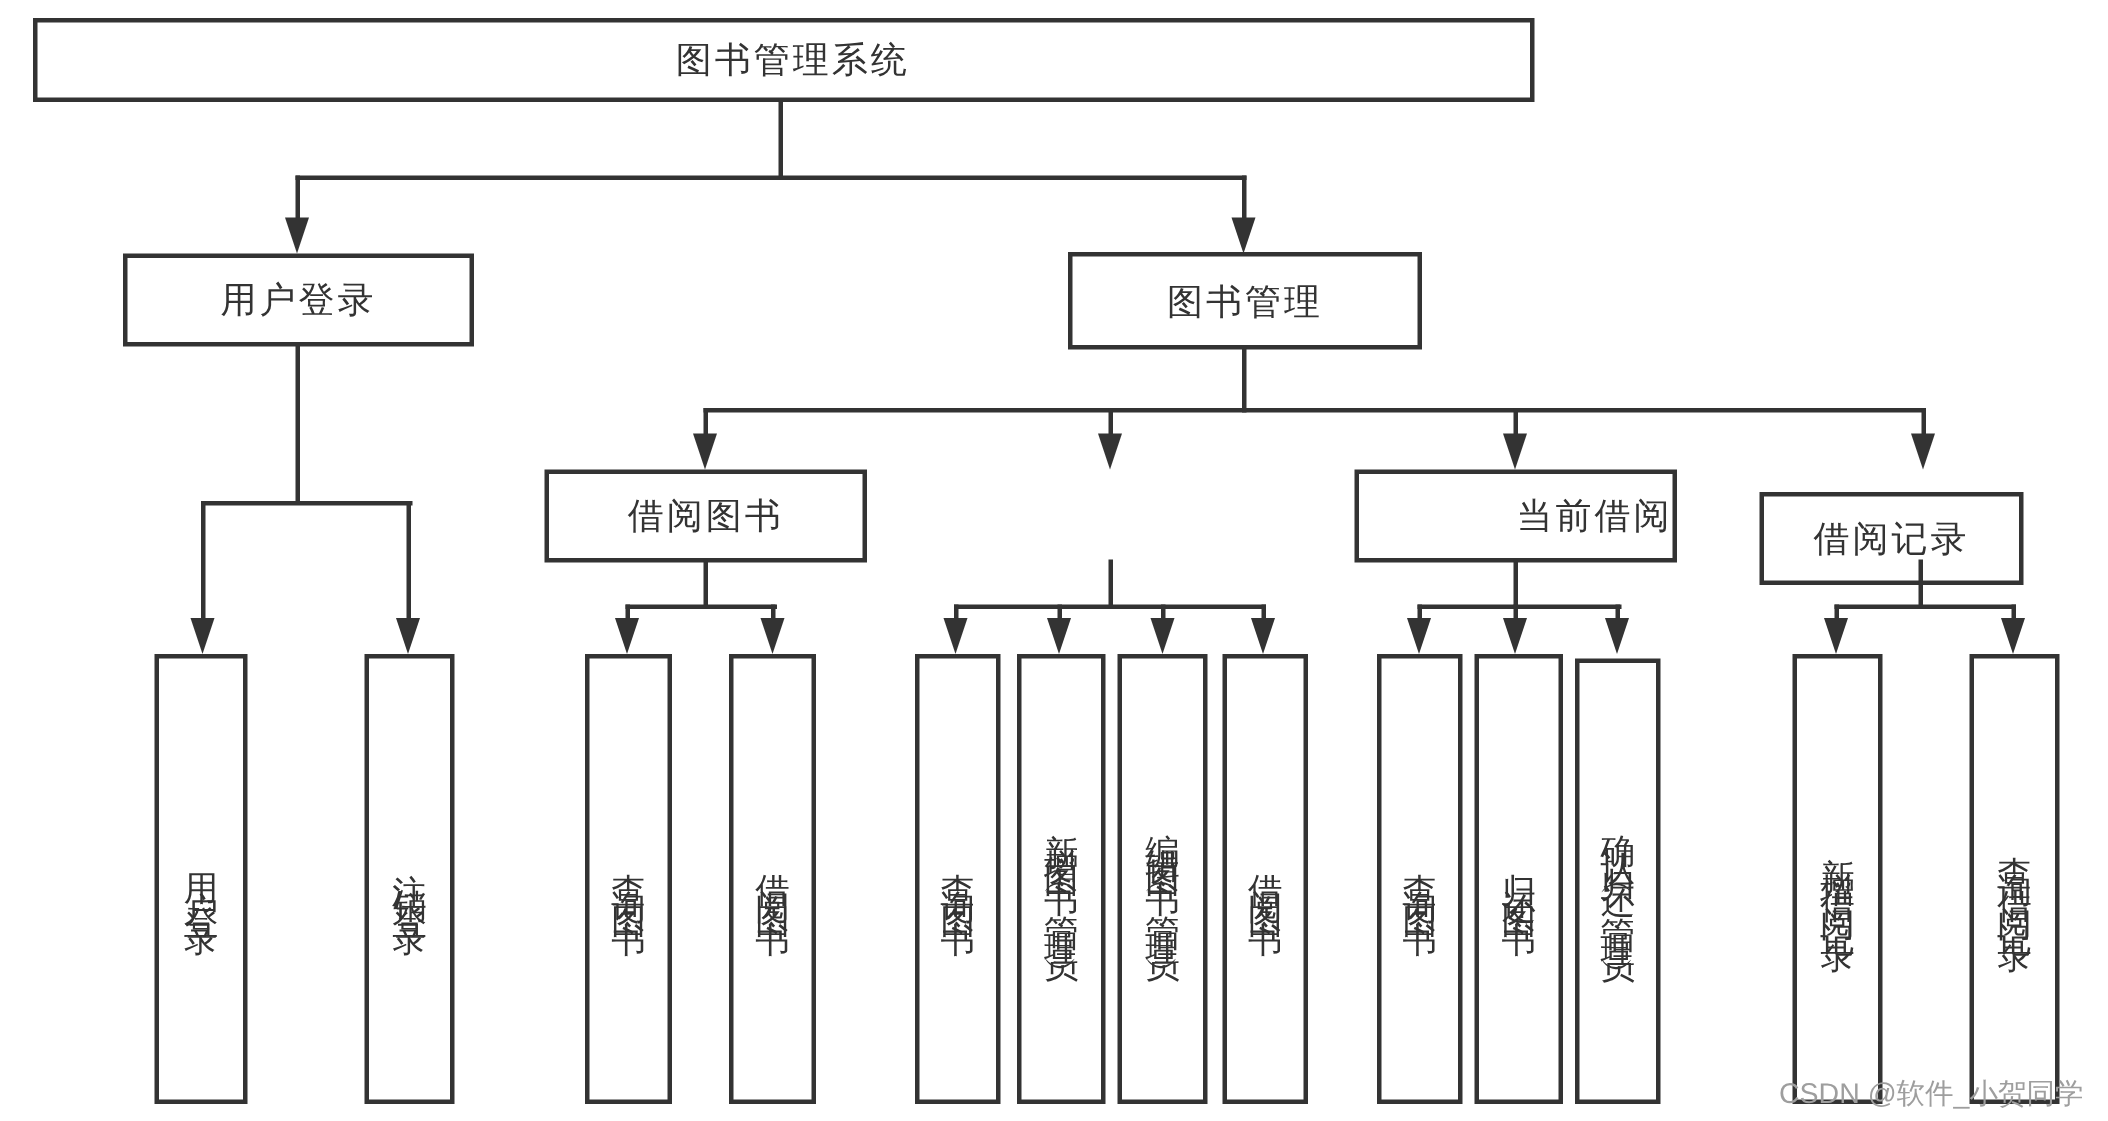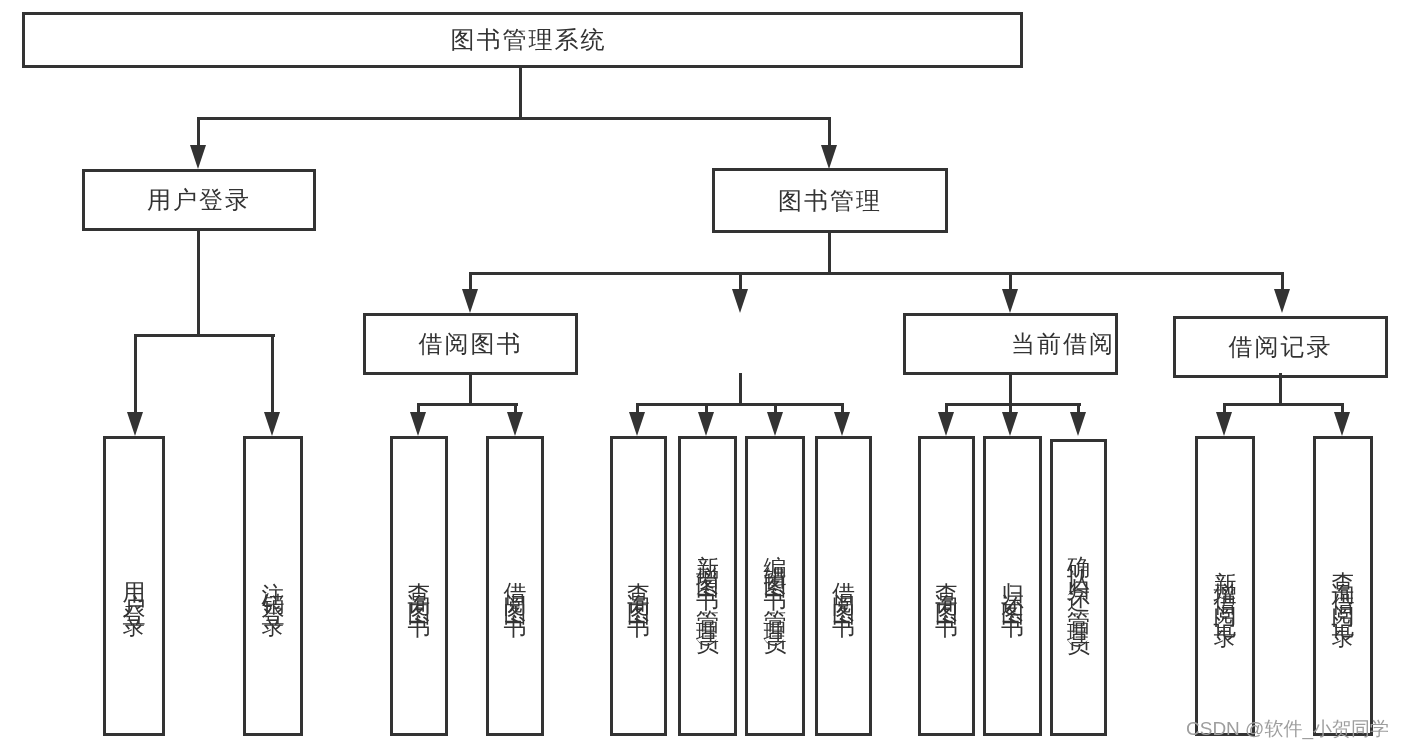--- a/index.html
+++ b/index.html
@@ -71,21 +71,21 @@
   <div class="box" style="left:712px;top:168px;width:236px;height:65px;">
     <span class="hlabel">图书管理</span>
   </div>
 
   <div class="box" style="left:363px;top:313px;width:215px;height:62px;">
     <span class="hlabel">借阅图书</span>
   </div>
   <div class="box" style="left:903px;top:313px;width:215px;height:62px;justify-content:flex-end;">
     <span class="hlabel">当前借阅</span>
   </div>
-  <div class="box" style="left:1173px;top:316px;width:215px;height:62px;">
+  <div class="box" style="left:1173px;top:328px;width:176px;height:62px;">
     <span class="hlabel">借阅记录</span>
   </div>
 
   <div class="box" style="left:103px;top:436px;width:62px;height:300px;">
     <span class="vlabel">用户登录</span>
   </div>
   <div class="box" style="left:243px;top:436px;width:60px;height:300px;">
     <span class="vlabel">注销登录</span>
   </div>
 

